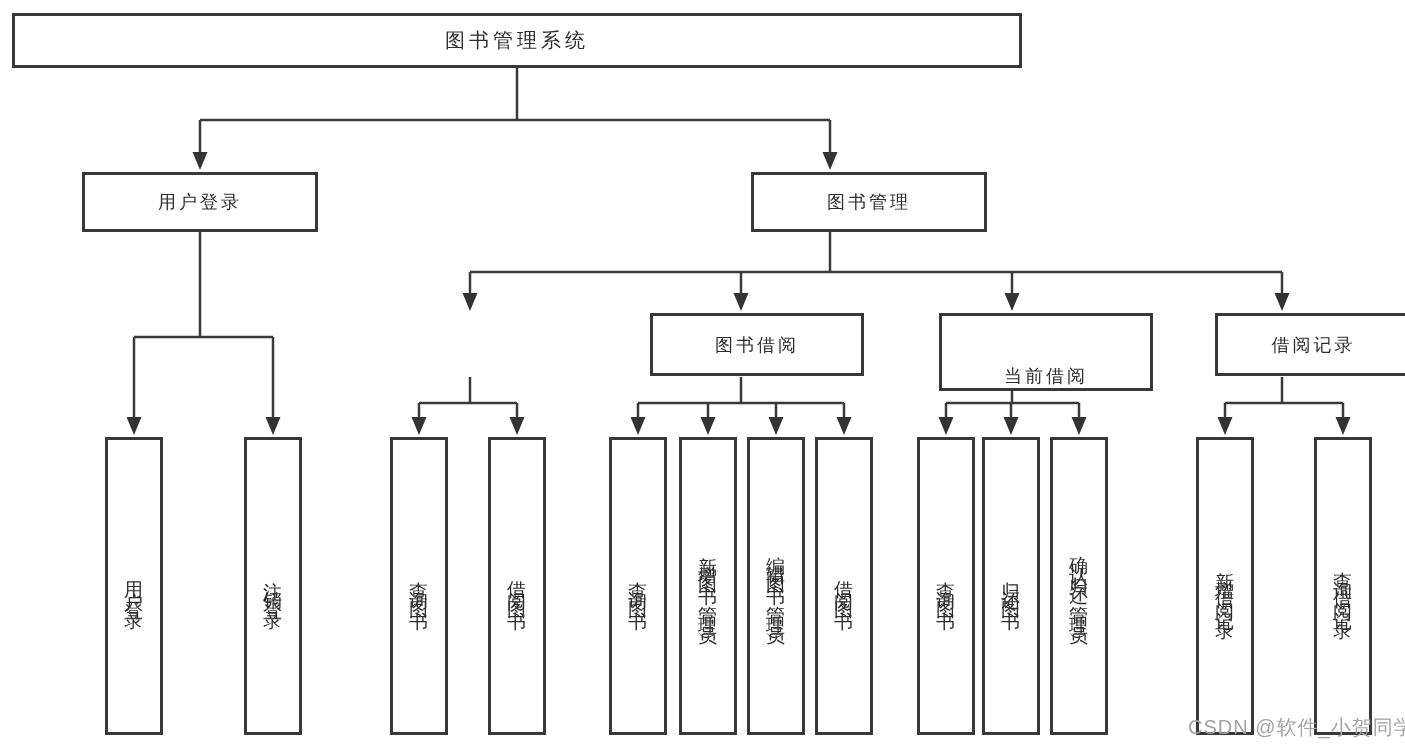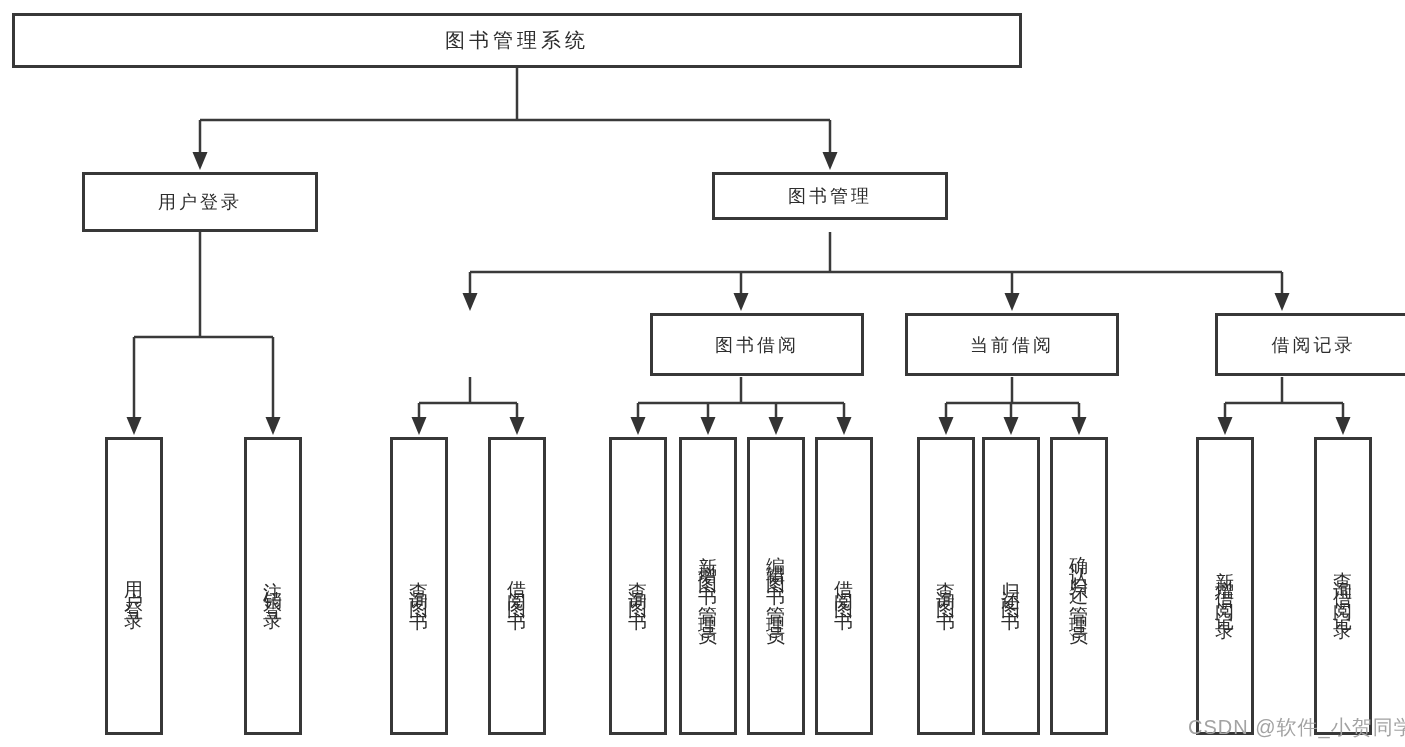--- a/index.html
+++ b/index.html
@@ -132,28 +132,28 @@
     </g>
   </svg>
 
   <div class="node hbox root-box" style="left:12px; top:13px; width:1010px; height:55px;">
     <span>图书管理系统</span>
   </div>
 
   <div class="node hbox" style="left:82px; top:172px; width:236px; height:60px;">
     <span>用户登录</span>
   </div>
-  <div class="node hbox" style="left:712px; top:172px; width:236px; height:48px;">
+  <div class="node hbox" style="left:751px; top:172px; width:236px; height:60px;">
     <span>图书管理</span>
   </div>
 
   <div class="node hbox" style="left:650px; top:313px; width:214px; height:63px;">
     <span>图书借阅</span>
   </div>
-  <div class="node hbox" style="left:905px; top:313px; width:214px; height:63px;">
+  <div class="node hbox" style="left:939px; top:313px; width:214px; height:78px;align-items:flex-end;">
     <span>当前借阅</span>
   </div>
   <div class="node hbox" style="left:1175px; top:313px; width:197px; height:63px;margin-left:40px;">
     <span>借阅记录</span>
   </div>
 
   <div class="node leaf" style="left:105px; top:437px; width:58px; height:298px;">
     <span class="vtext">用户登录</span>
   </div>
   <div class="node leaf" style="left:244px; top:437px; width:58px; height:298px;">

